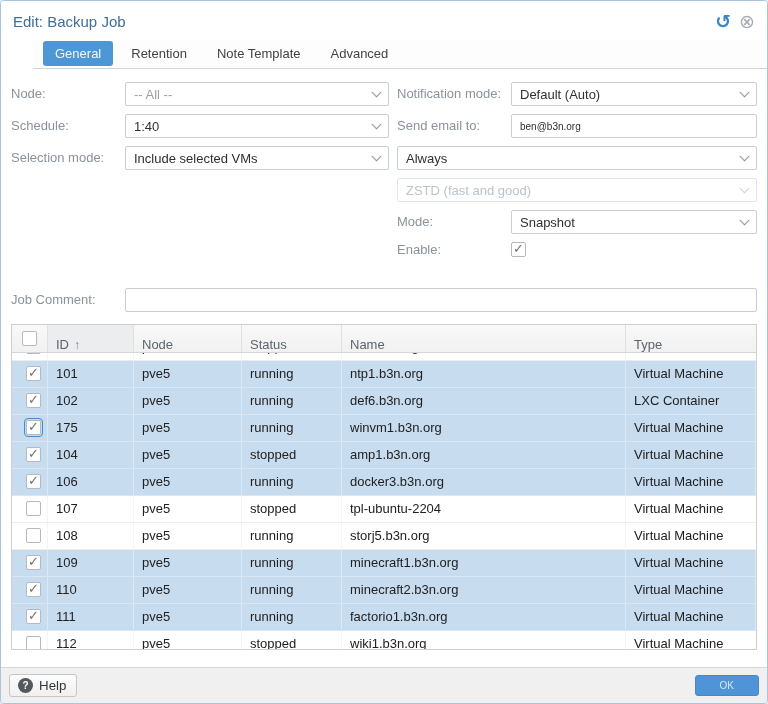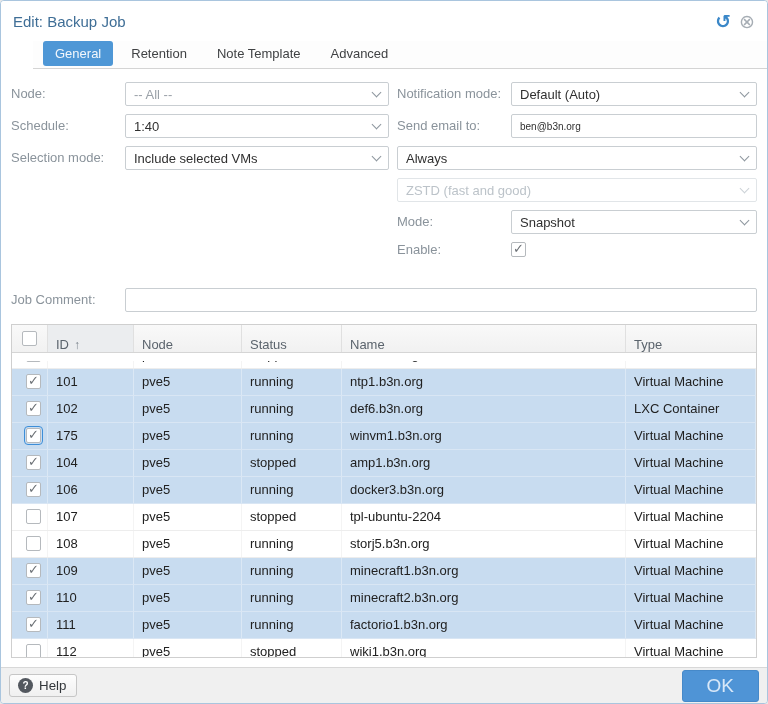--- a/index.html
+++ b/index.html
@@ -49,32 +49,32 @@
   .hcell{display:flex;align-items:flex-end;padding-left:8px;border-right:1px solid #e0e0e0;cursor:pointer;}
   .hcell.sorted{background:#ebedef;}
   .hcell:last-child{border-right:none;}
   .sort-arrow{margin-left:5px;color:#7a838c;font-size:12px;}
   .c-cb{width:36px;flex-shrink:0;display:flex;align-items:center;justify-content:center;padding-left:0;}
   .c-id{width:86px;flex-shrink:0;}
   .c-node{width:108px;flex-shrink:0;}
   .c-status{width:100px;flex-shrink:0;}
   .c-name{flex:1;}
   .c-type{width:130px;flex-shrink:0;}
-  .tbody{height:296px;overflow:hidden;background:#5eead4;margin-top:8px;}
+  .tbody{height:296px;overflow:hidden;background:#5eead4;}
   .trow{display:flex;height:27px;border-bottom:1px solid #ededed;background:#fff;cursor:pointer;}
   .trow.selected{background:#c8dcf0;border-bottom:1px solid #d9e6f4;}
   .tcell{display:flex;align-items:center;padding-left:8px;color:#212121;border-right:1px solid rgba(0,0,0,0.045);overflow:hidden;white-space:nowrap;}
   .trow.selected .tcell{border-right:1px solid rgba(255,255,255,0.35);}
   .tcell:last-child,.trow .c-type{border-right:none;}
 
   
   .footer{position:absolute;left:0;right:0;bottom:0;height:36px;background:#f0f0f0;border-top:1px solid #d8d8d8;display:flex;align-items:center;justify-content:space-between;padding:0 8px;}
   .help-btn{display:flex;align-items:center;gap:6px;background:linear-gradient(#fdfdfd,#f0f0f0);border:1px solid #c6c6c6;border-radius:3px;padding:3px 10px 3px 8px;cursor:pointer;color:#33373b;}
   .help-ico{width:15px;height:15px;border-radius:50%;background:#53585f;color:#fff;font-size:10px;font-weight:bold;display:flex;align-items:center;justify-content:center;}
-  .ok-btn{background:#4f94d6;border:1px solid #4689c9;border-radius:3px;color:#d9e8f8;padding:4px 24px;cursor:pointer;font-size:19px;}
+  .ok-btn{background:#4f94d6;border:1px solid #4689c9;border-radius:3px;color:#d9e8f8;padding:4px 24px;cursor:pointer;font-size:10px;}
 </style>
 </head>
 <body>
 
 <div class="dialog">
 
   <div class="titlebar">
     <span class="title">Edit: Backup Job</span>
     <span class="tools">
       <span class="undo-ico">↺</span>

